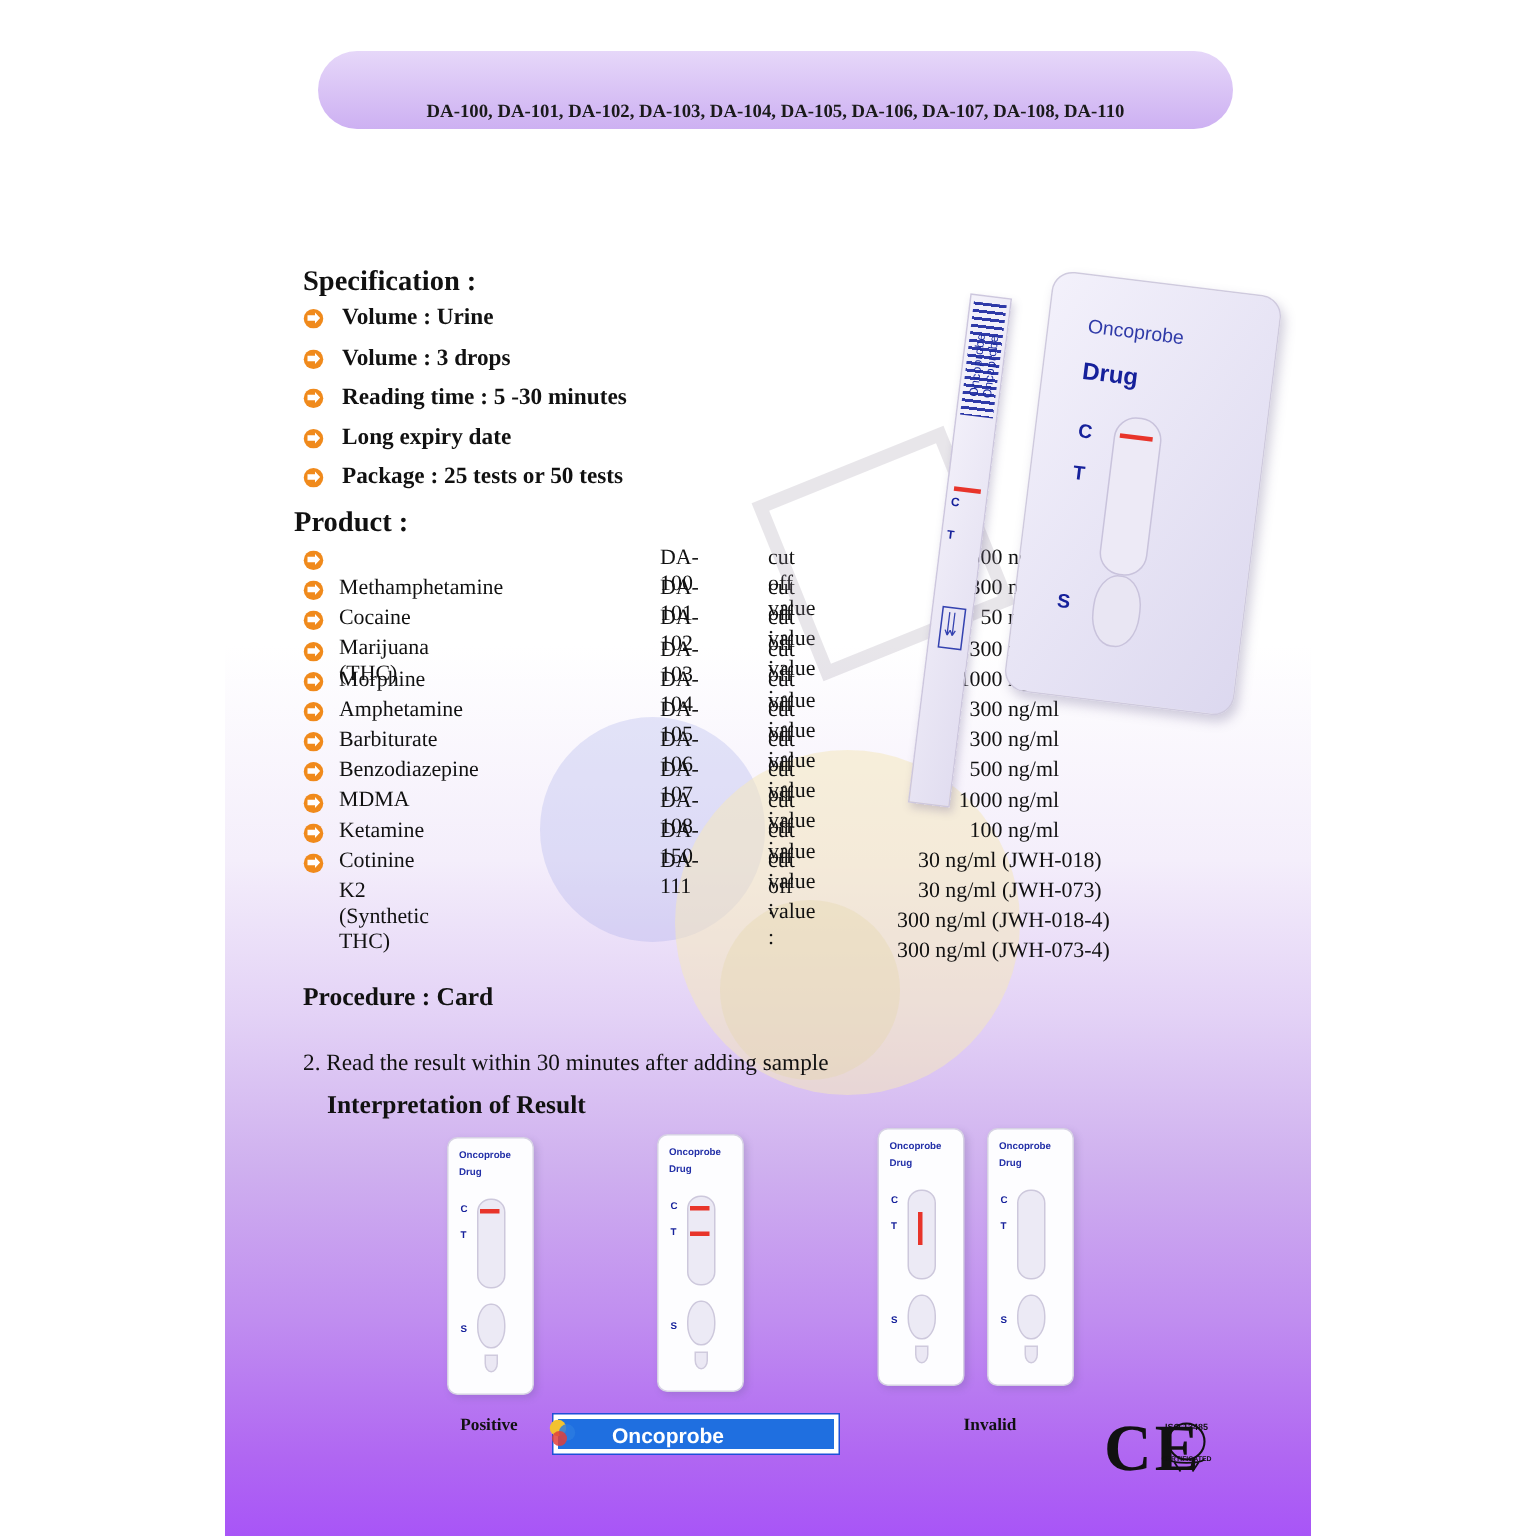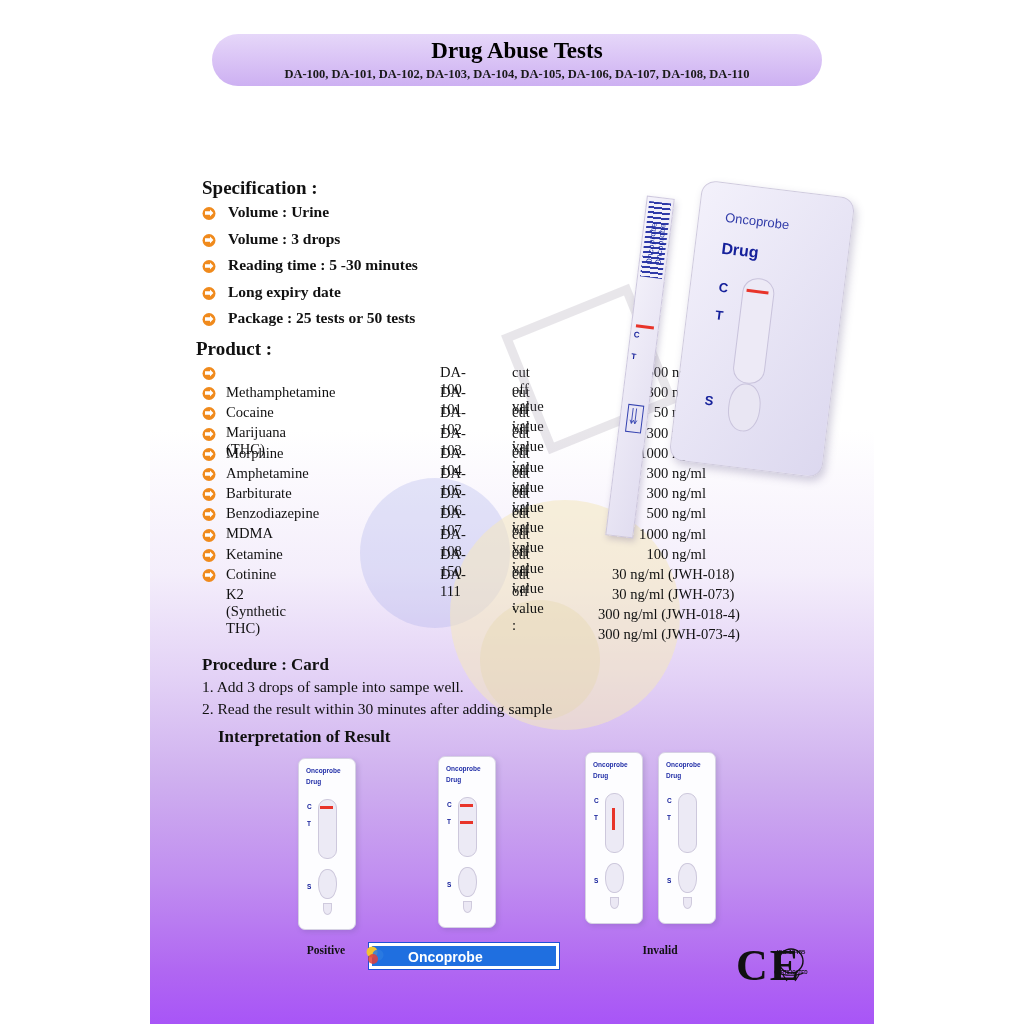--- a/index.html
+++ b/index.html
@@ -148,21 +148,20 @@
 </head>
 <body>
 
 <div class="page">
 
   <div class="circ c1"></div>
   <div class="circ c2"></div>
   <div class="circ c3"></div>
 
   <div class="banner">
-    <div class="banner-title">Drug Abuse Tests</div>
     <div class="banner-sub">DA-100, DA-101, DA-102, DA-103, DA-104, DA-105, DA-106, DA-107, DA-108, DA-110</div>
   </div>
 
 
   <div class="h-spec">Specification :</div>
   <ul class="spec">
     <li>
       <span class="bullet">
         <svg viewBox="0 0 14 13" width="14" height="13">
             <circle cx="7" cy="6.5" r="6.5" fill="#f08a1c"></circle>
@@ -363,21 +362,20 @@
     <div class="drug">Drug</div>
     <div class="win"></div>
     <div class="redline"></div>
     <div class="lab lc">C</div>
     <div class="lab lt">T</div>
     <div class="lab ls">S</div>
     <div class="swell"></div>
   </div>
 
   <div class="h-proc">Procedure : Card</div>
-  <div class="proc1">1.    Add 3 drops of sample into sampe well.</div>
   <div class="proc2">2.    Read the result within 30 minutes after adding sample</div>
   <div class="h-interp">Interpretation of Result</div>
 
   <div class="rc" style="left:148px;top:758px">
     <div class="rbrand">Oncoprobe</div>
     <div class="rdrug">Drug</div>
     <div class="rwin"></div>
     <div class="rl" style="top:47px"></div>
     <div class="rlab rc_c">C</div>
     <div class="rlab rc_t">T</div>

